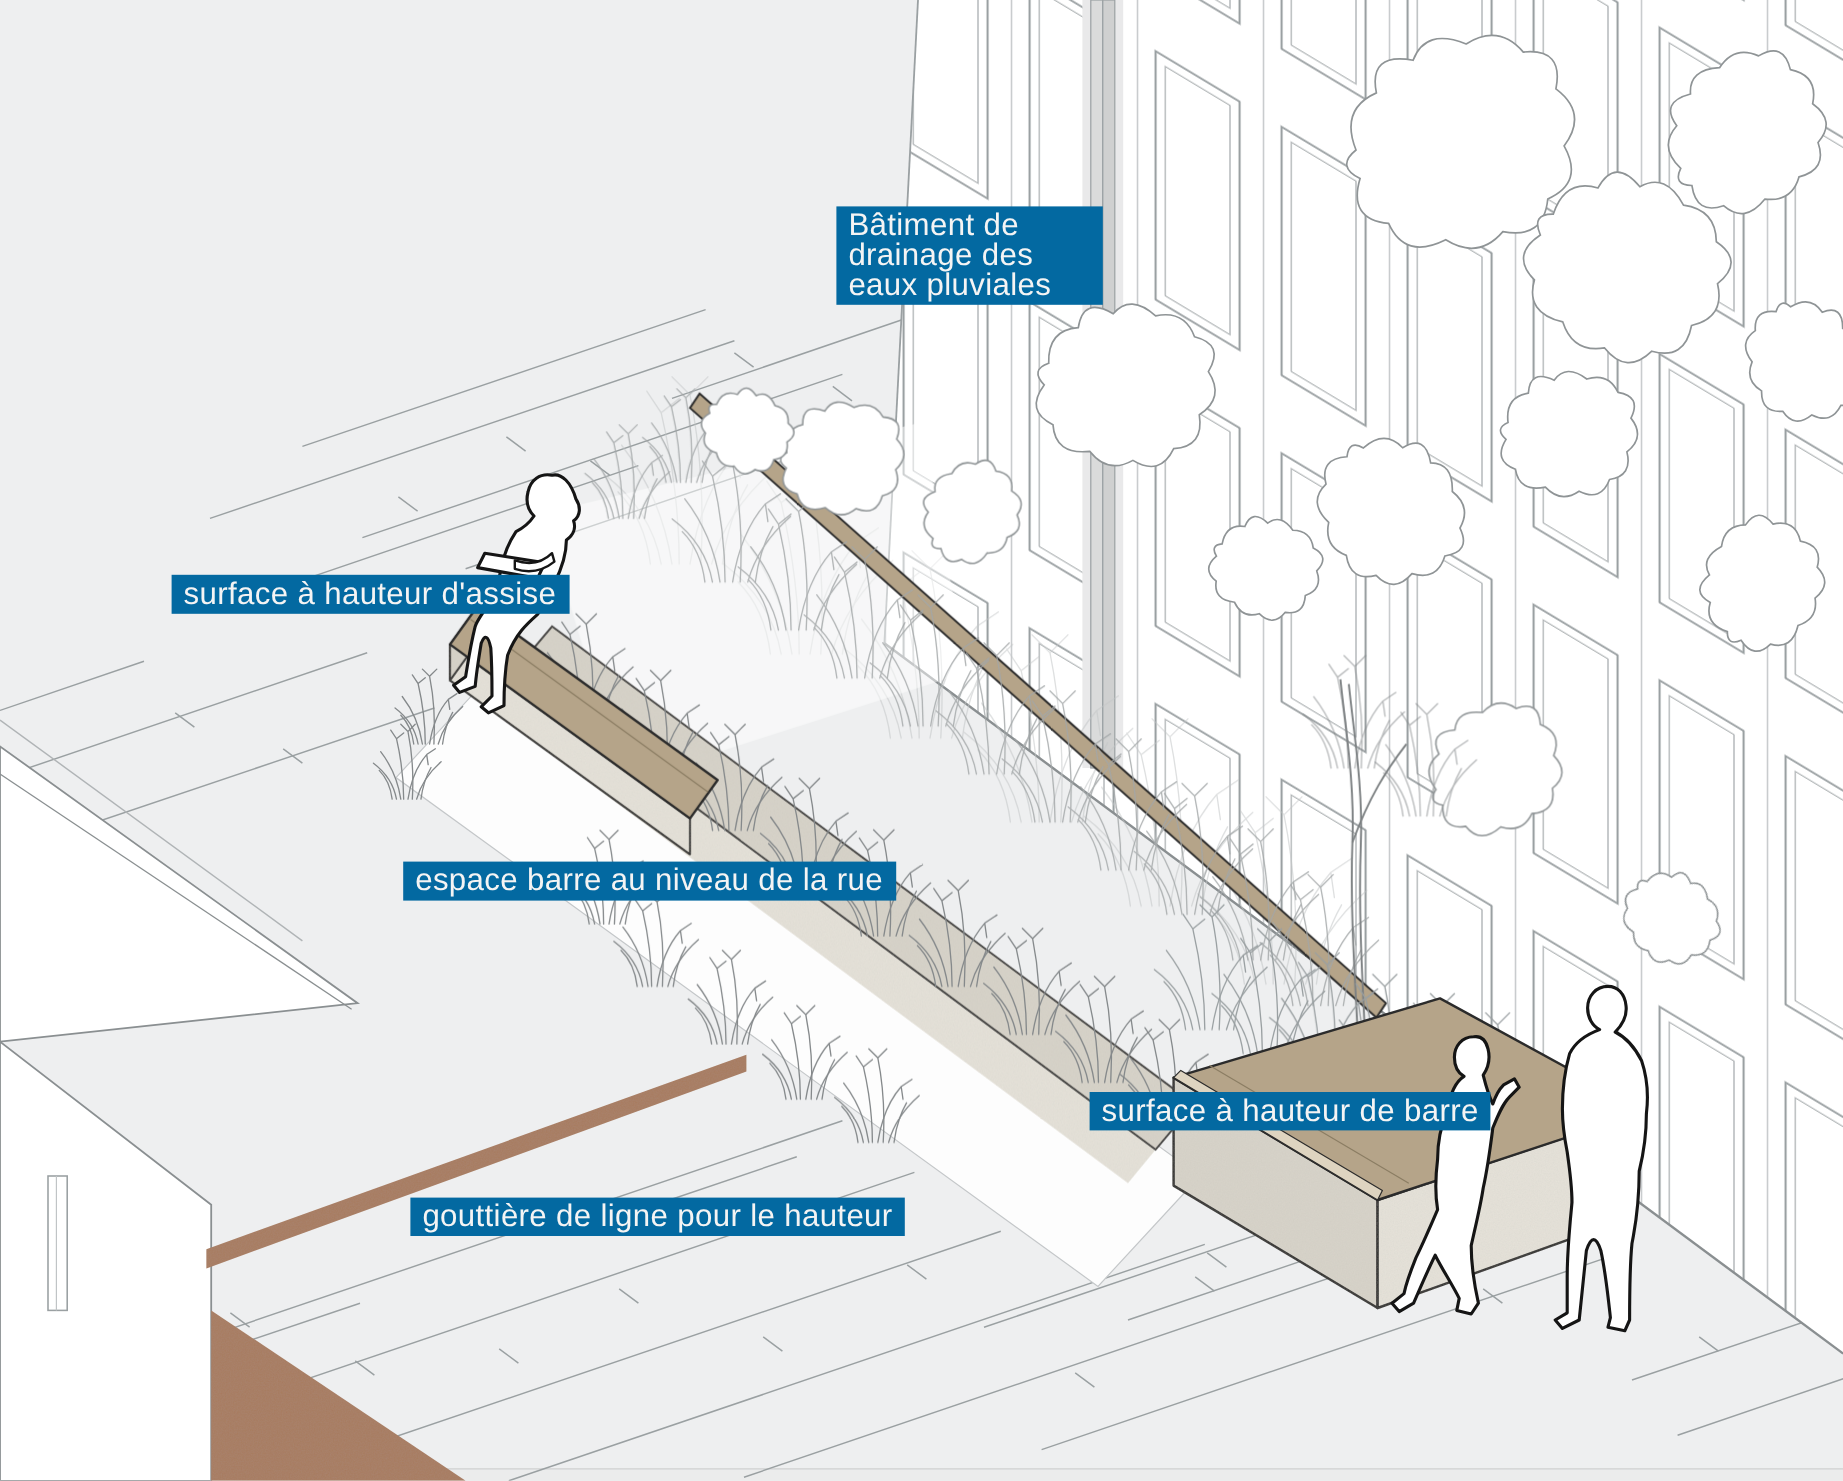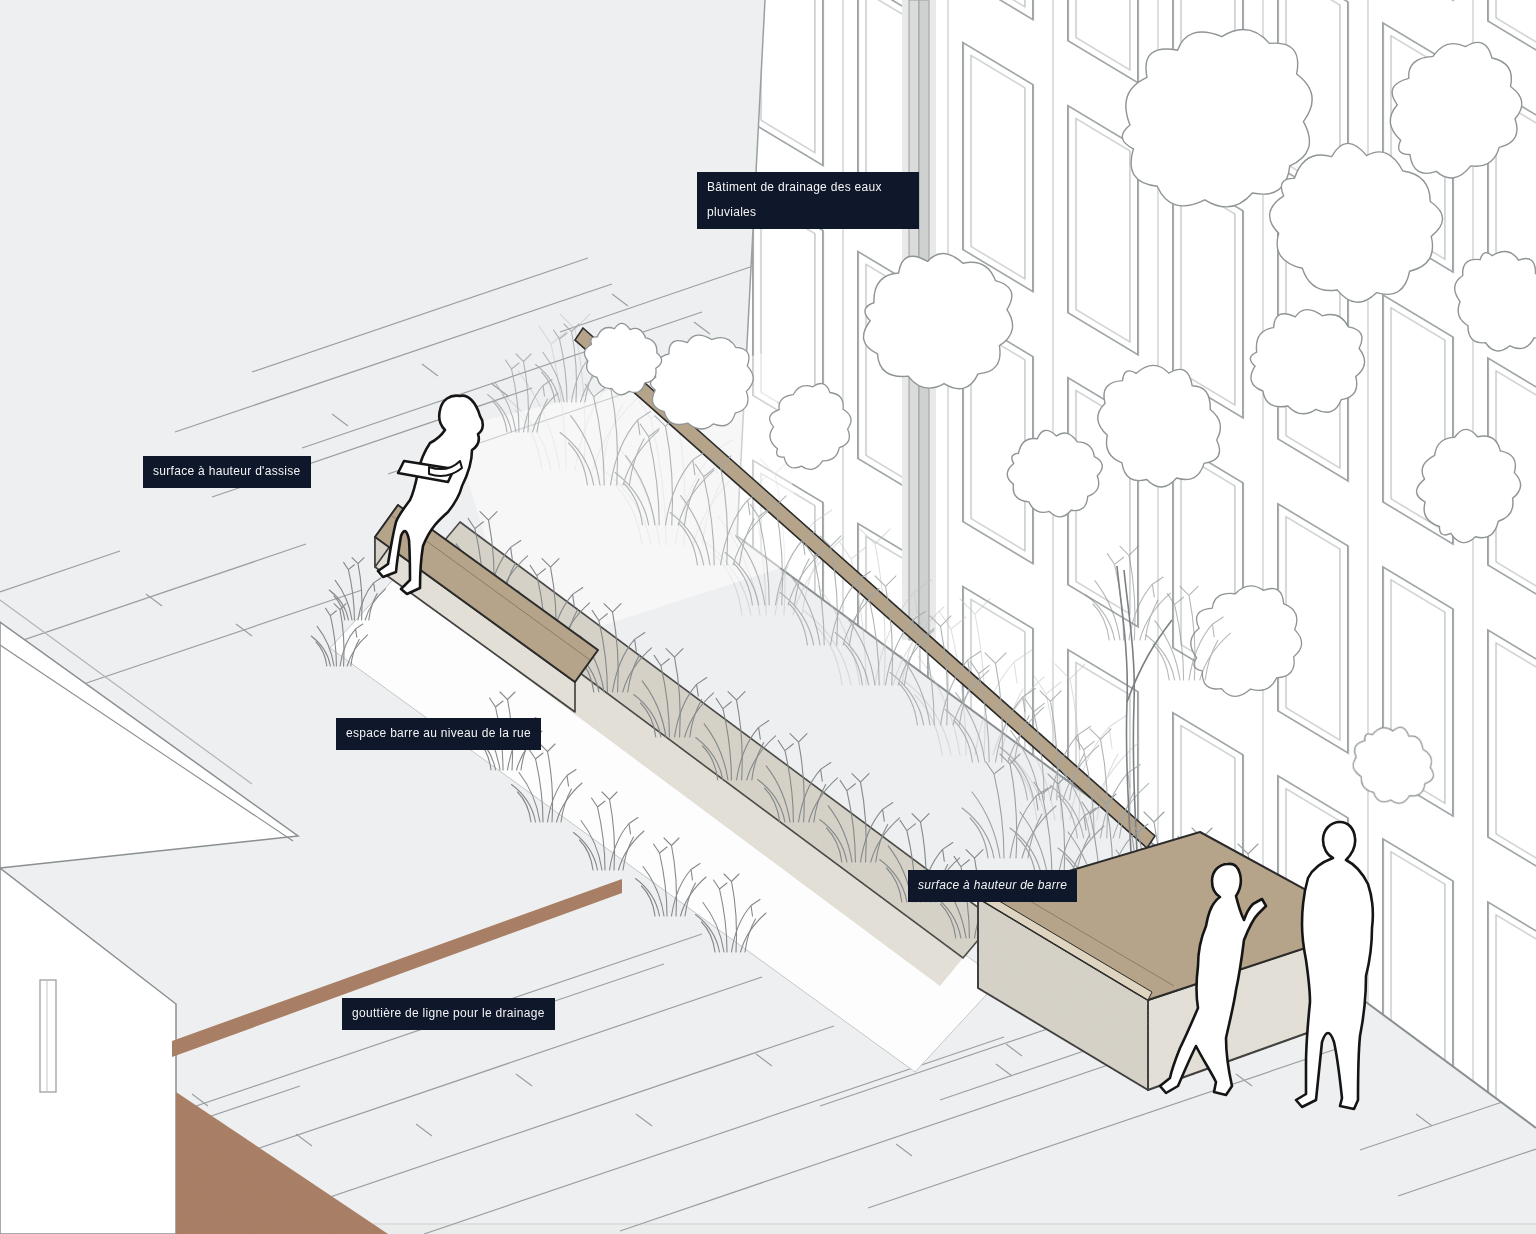--- a/index.html
+++ b/index.html
@@ -1,22 +1,22 @@
 <!DOCTYPE html>
 <html><head>
 <meta charset="utf-8">
 <style>
   html,body{margin:0;padding:0;background:#eeeff0;}
   body{width:1536px;height:1234px;overflow:hidden;font-family:"Liberation Sans",sans-serif;}
   .canvas{position:relative;width:1536px;height:1234px;}
   .canvas > svg{position:absolute;left:0;top:0;}
   .label{
     position:absolute;
-    background:#0f172a;color:#f4f4f4;
-    font-size:12px;line-height:25px;
+    background:#0369a1;color:#f4f4f4;
+    font-size:26px;line-height:25px;
     padding:3px 10px 4px 10px;
     letter-spacing:.3px;white-space:nowrap;
   }
   .label.two-line{white-space:normal;width:202px;}
 </style>
 </head>
 <body>
 
 <div class="canvas">
 
@@ -304,20 +304,20 @@
              C1370,960 1372,944 1372,928
              C1374,912 1372,896 1368,884
              C1362,872 1354,864 1346,860
              C1352,854 1356,846 1355,838
              C1354,828 1348,822 1340,822 Z"></path>
   </g>
 </svg>
 
   <div class="label two-line" style="left:697px;top:172px;">Bâtiment de drainage des eaux pluviales</div>
 
-  <div class="label" style="left:143px;top:456px;">surface à hauteur d'assise</div>
+  <div class="label" style="left:143px;top:479px;">surface à hauteur d'assise</div>
 
   <div class="label" style="left:336px;top:718px;">espace barre au niveau de la rue</div>
 
-  <div class="label" style="left:908px;top:870px;font-style:italic;">surface à hauteur de barre</div>
-
-  <div class="label" style="left:342px;top:998px;">gouttière de ligne pour le drainage</div>
+  <div class="label" style="left:908px;top:910px;">surface à hauteur de barre</div>
+
+  <div class="label" style="left:342px;top:998px;">gouttière de ligne pour le hauteur</div>
 </div>
 
 </body></html>

